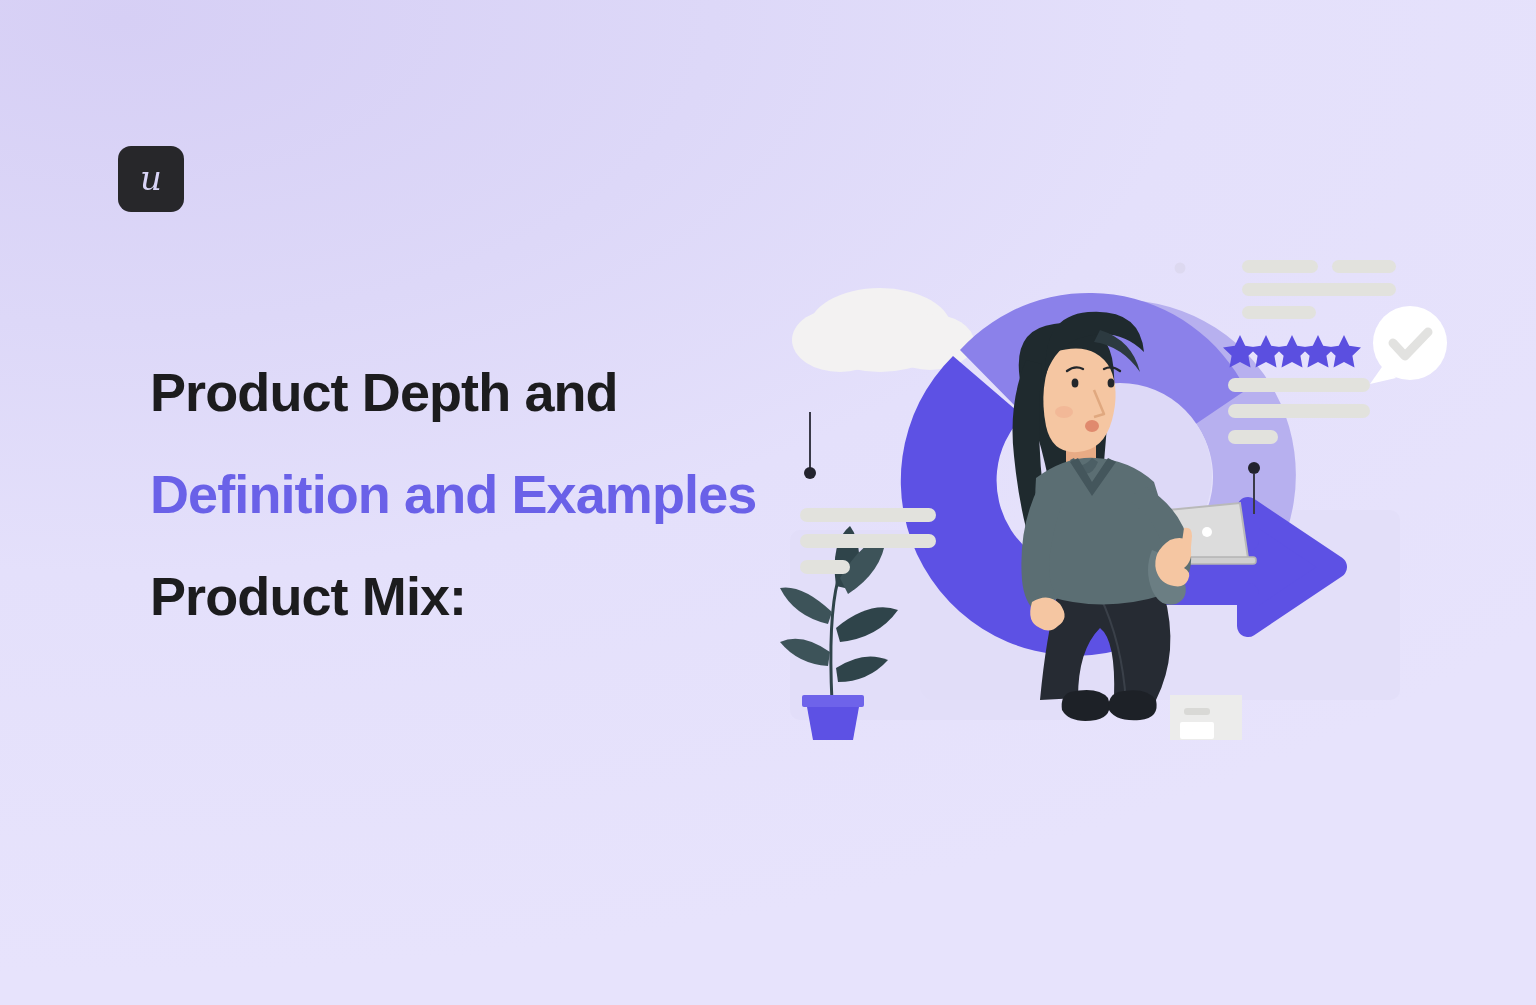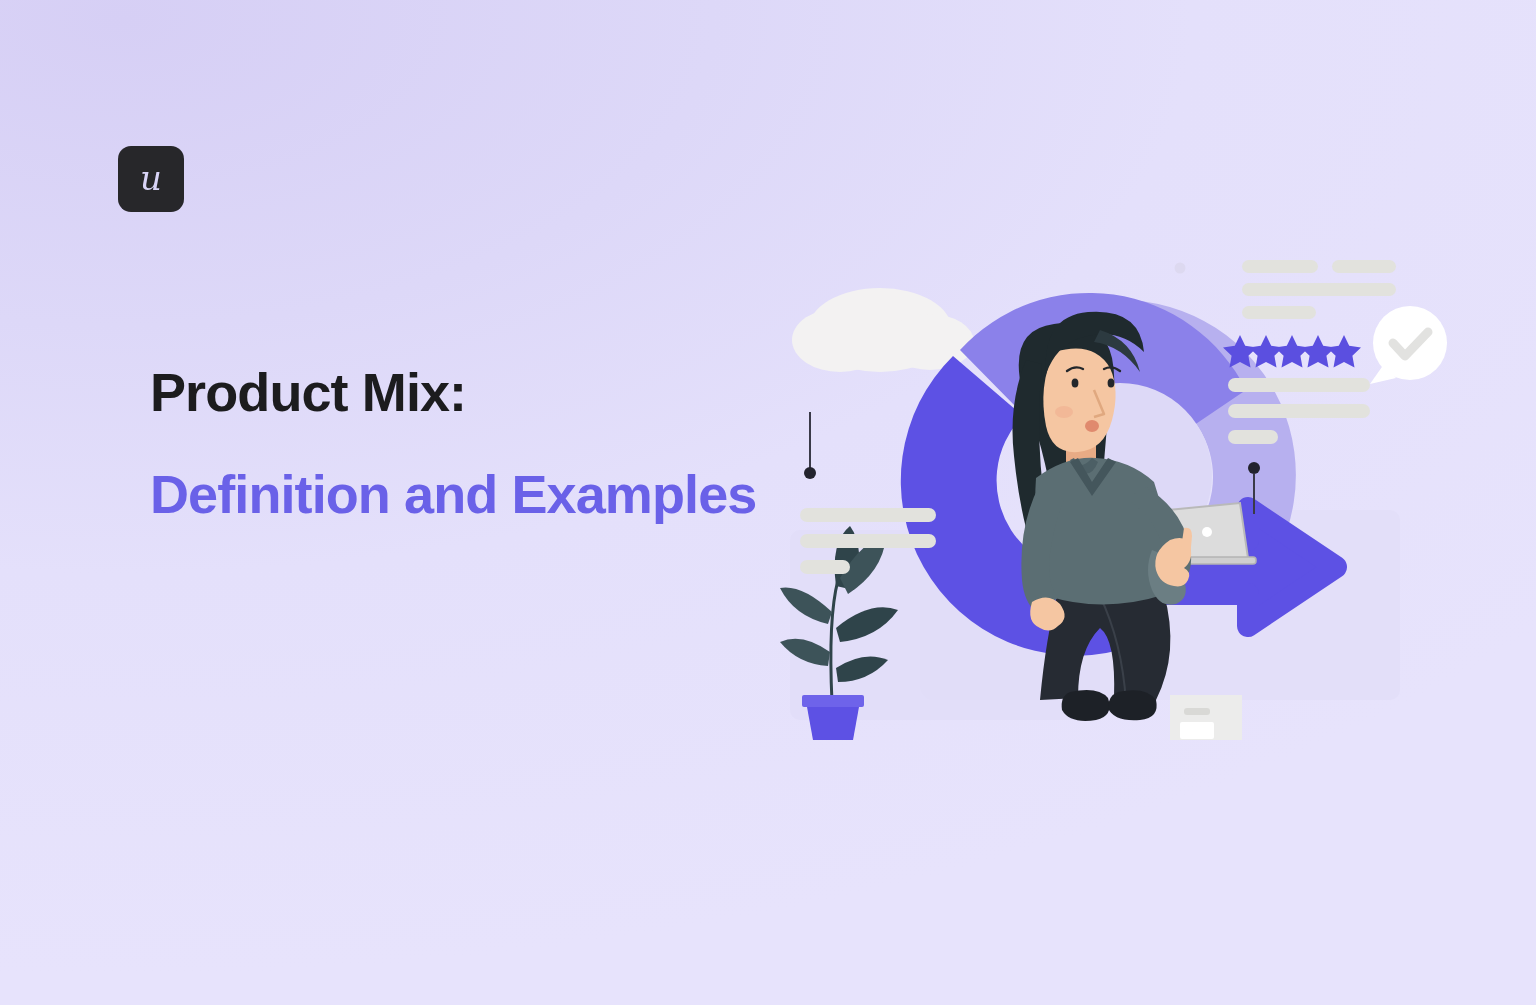--- a/index.html
+++ b/index.html
@@ -80,22 +80,23 @@
 </head>
 <body>
 
 <div class="hero">
 
   <div class="logo-badge">
     <span class="logo-glyph">u</span>
   </div>
 
   <div class="headline">
+    <div class="headline-line dark">Product Depth and</div>
+    <div class="headline-line accent">Definition and Examples</div>
     <div class="headline-line dark">Product Mix:</div>
-    <div class="headline-line accent">Definition and Examples</div>
   </div>
 
   <div class="illustration">
     <svg viewBox="0 0 700 500" xmlns="http://www.w3.org/2000/svg">
       <defs>
         <clipPath id="ringClip">
           <path d="M0 0 H700 V500 H0 Z"></path>
         </clipPath>
         <linearGradient id="fadeLine" x1="0" y1="0" x2="1" y2="0">
           <stop offset="0%" stop-color="#3a3a48" stop-opacity="0.75"></stop>

